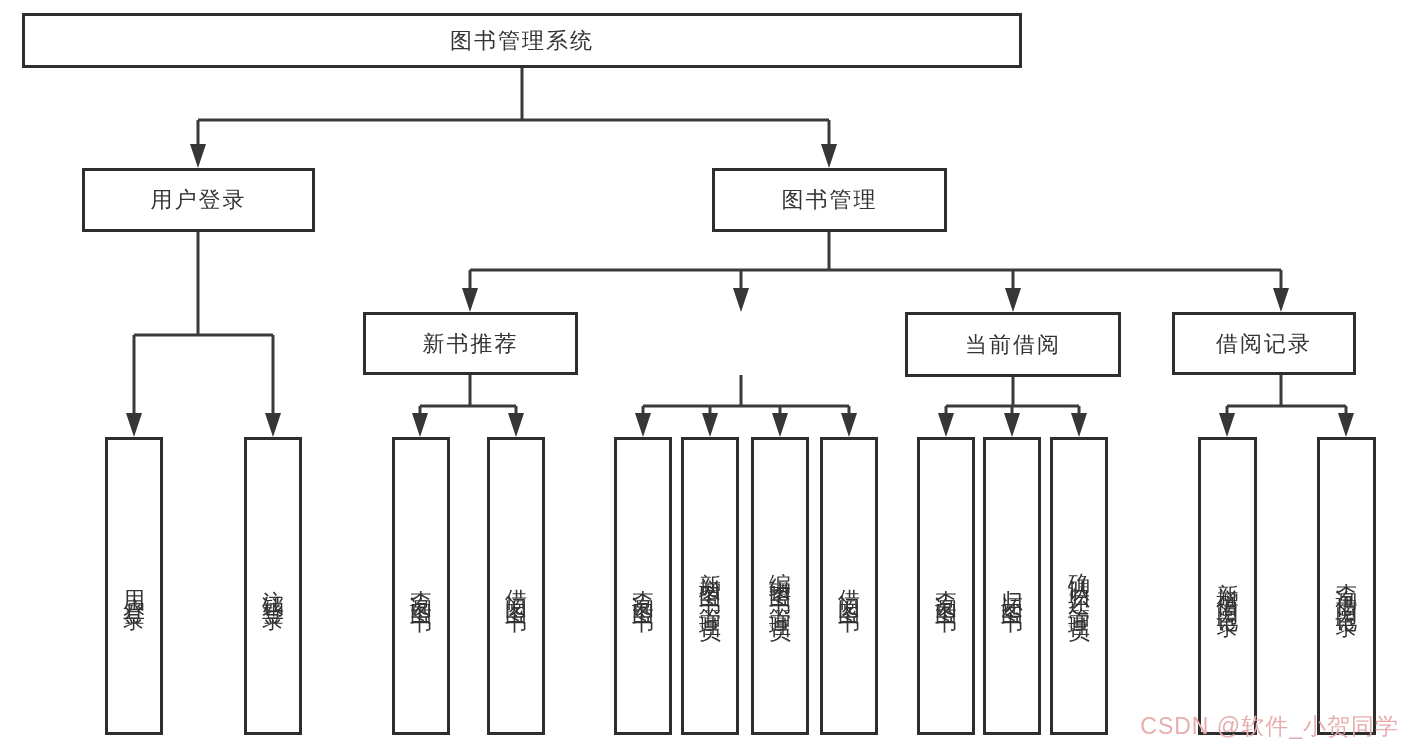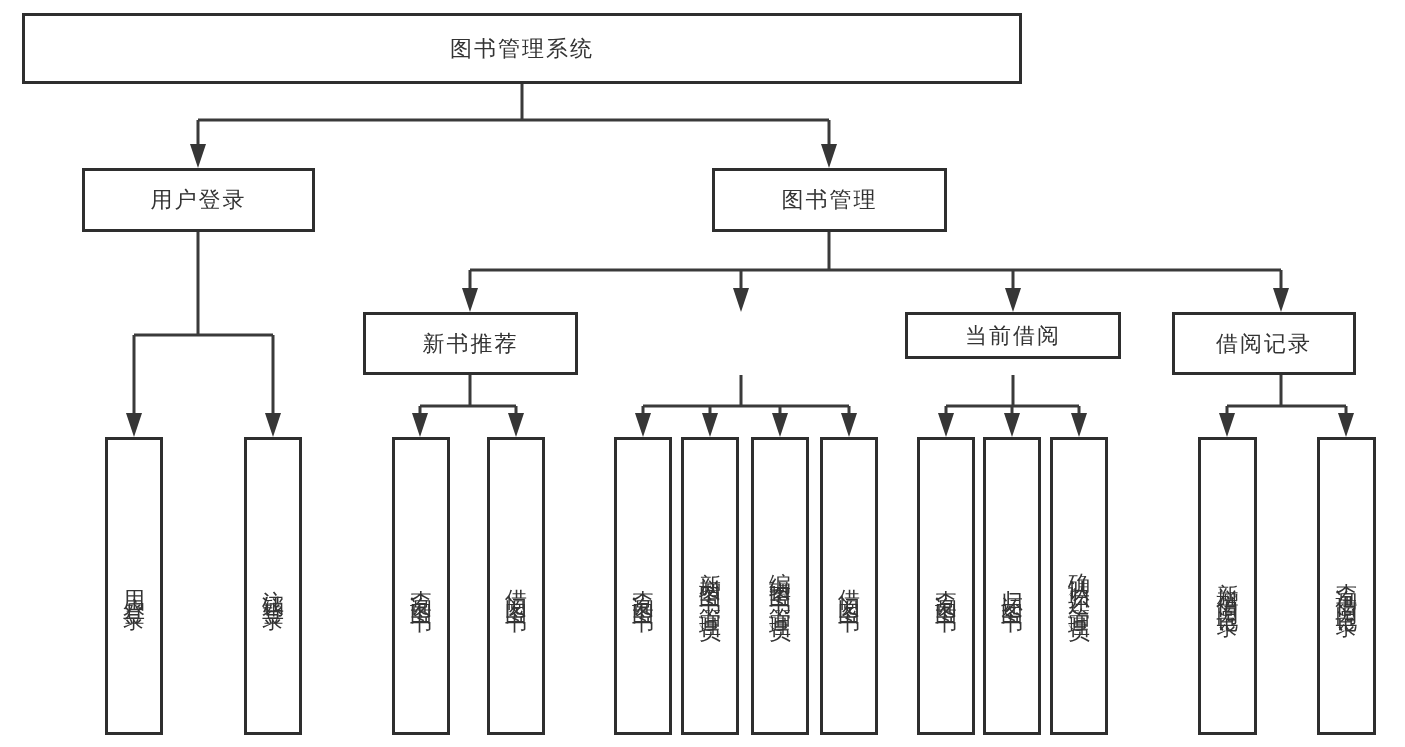--- a/index.html
+++ b/index.html
@@ -67,35 +67,35 @@
       <polygon points="772,413 788,413 780,437"></polygon>
       <polygon points="841,413 857,413 849,437"></polygon>
       <polygon points="938,413 954,413 946,437"></polygon>
       <polygon points="1004,413 1020,413 1012,437"></polygon>
       <polygon points="1071,413 1087,413 1079,437"></polygon>
       <polygon points="1219,413 1235,413 1227,437"></polygon>
       <polygon points="1338,413 1354,413 1346,437"></polygon>
     </g>
   </svg>
 
-  <div class="node" style="left:22px;top:13px;width:1000px;height:71px;">
+  <div class="node" style="left:22px;top:13px;width:1000px;height:55px;">
     <span class="lbl">图书管理系统</span>
   </div>
 
   <div class="node" style="left:82px;top:168px;width:233px;height:64px;">
     <span class="lbl">用户登录</span>
   </div>
   <div class="node" style="left:363px;top:312px;width:215px;height:63px;">
     <span class="lbl">新书推荐</span>
   </div>
 
   <div class="node" style="left:712px;top:168px;width:235px;height:64px;">
     <span class="lbl">图书管理</span>
   </div>
-  <div class="node" style="left:905px;top:312px;width:216px;height:47px;">
+  <div class="node" style="left:905px;top:312px;width:216px;height:65px;">
     <span class="lbl">当前借阅</span>
   </div>
   <div class="node" style="left:1172px;top:312px;width:184px;height:63px;">
     <span class="lbl">借阅记录</span>
   </div>
 
   <div class="node vnode" style="left:105px;top:437px;width:58px;height:298px;">
     <span class="lbl">用户登录</span>
   </div>
   <div class="node vnode" style="left:244px;top:437px;width:58px;height:298px;">
@@ -132,14 +132,15 @@
     <span class="lbl">确认归还（管理员）</span>
   </div>
 
   <div class="node vnode" style="left:1198px;top:437px;width:59px;height:298px;">
     <span class="lbl">新增借阅记录</span>
   </div>
   <div class="node vnode" style="left:1317px;top:437px;width:59px;height:298px;">
     <span class="lbl">查询借阅记录</span>
   </div>
 
+  <div id="watermark">CSDN @软件_小贺同学</div>
 
 </div>
 
 </body></html>

